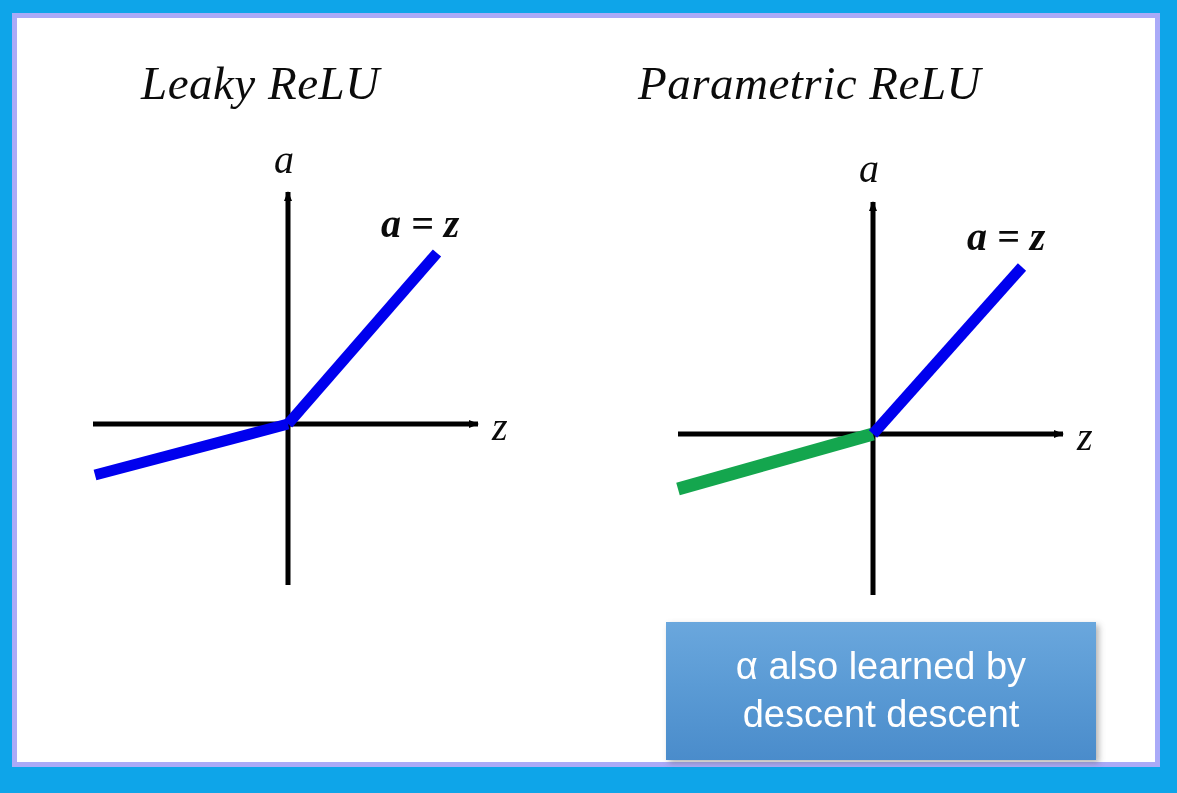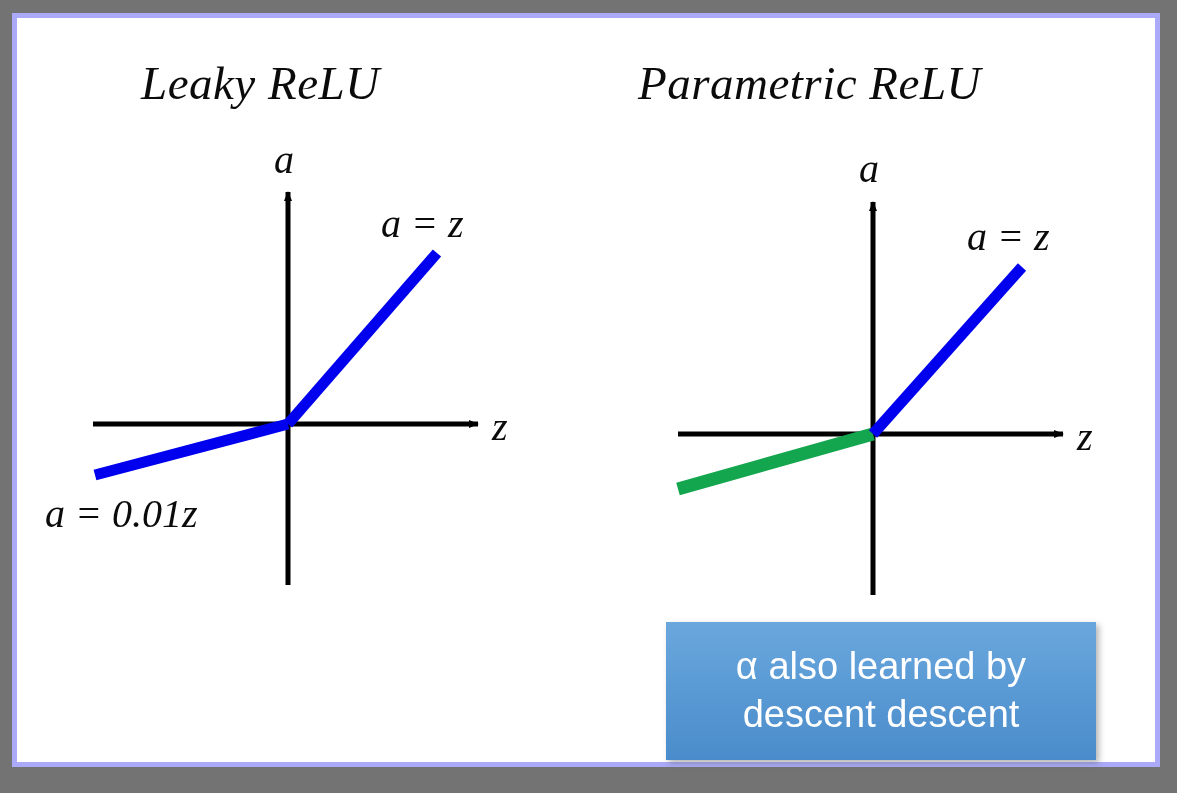--- a/index.html
+++ b/index.html
@@ -4,21 +4,21 @@
 <style>
   html, body {
     margin: 0;
     padding: 0;
     background: #ffffff;
   }
   #stage {
     position: relative;
     width: 1177px;
     height: 793px;
-    background: #737373;
+    background: #0ea5e9;
     overflow: hidden;
     font-family: "Liberation Serif", serif;
   }
   .frame-border {
     position: absolute;
     left: 12px;
     top: 13px;
     width: 1148px;
     height: 754px;
     border: 5px solid #aaaaf8;
@@ -35,20 +35,21 @@
     white-space: nowrap;
     letter-spacing: 0.5px;
   }
   .math-label {
     position: absolute;
     font-family: "Liberation Serif", serif;
     font-style: italic;
     font-size: 40px;
     color: #0b0b0b;
     white-space: nowrap;
+    font-weight: bold;
   }
   .axis-label {
     position: absolute;
     font-family: "Liberation Serif", serif;
     font-style: italic;
     font-size: 40px;
     color: #0b0b0b;
     white-space: nowrap;
   }
   .chart-svg {
@@ -93,21 +94,20 @@
   <div class="frame-border"></div>
 
   <div class="panel-title" style="left:141px; top:56px;">Leaky ReLU</div>
 
   <div class="axis-label" style="left:274px; top:136px;">a</div>
 
   <div class="axis-label" style="left:492px; top:403px;">z</div>
 
   <div class="math-label" style="left:381px; top:200px;">a = z</div>
 
-  <div class="math-label" style="left:45px; top:490px;">a = 0.01z</div>
 
   <div class="panel-title" style="left:638px; top:56px;">Parametric ReLU</div>
 
   <div class="axis-label" style="left:859px; top:145px;">a</div>
 
   <div class="axis-label" style="left:1077px; top:413px;">z</div>
 
   <div class="math-label" style="left:967px; top:213px;">a = z</div>
 
 

